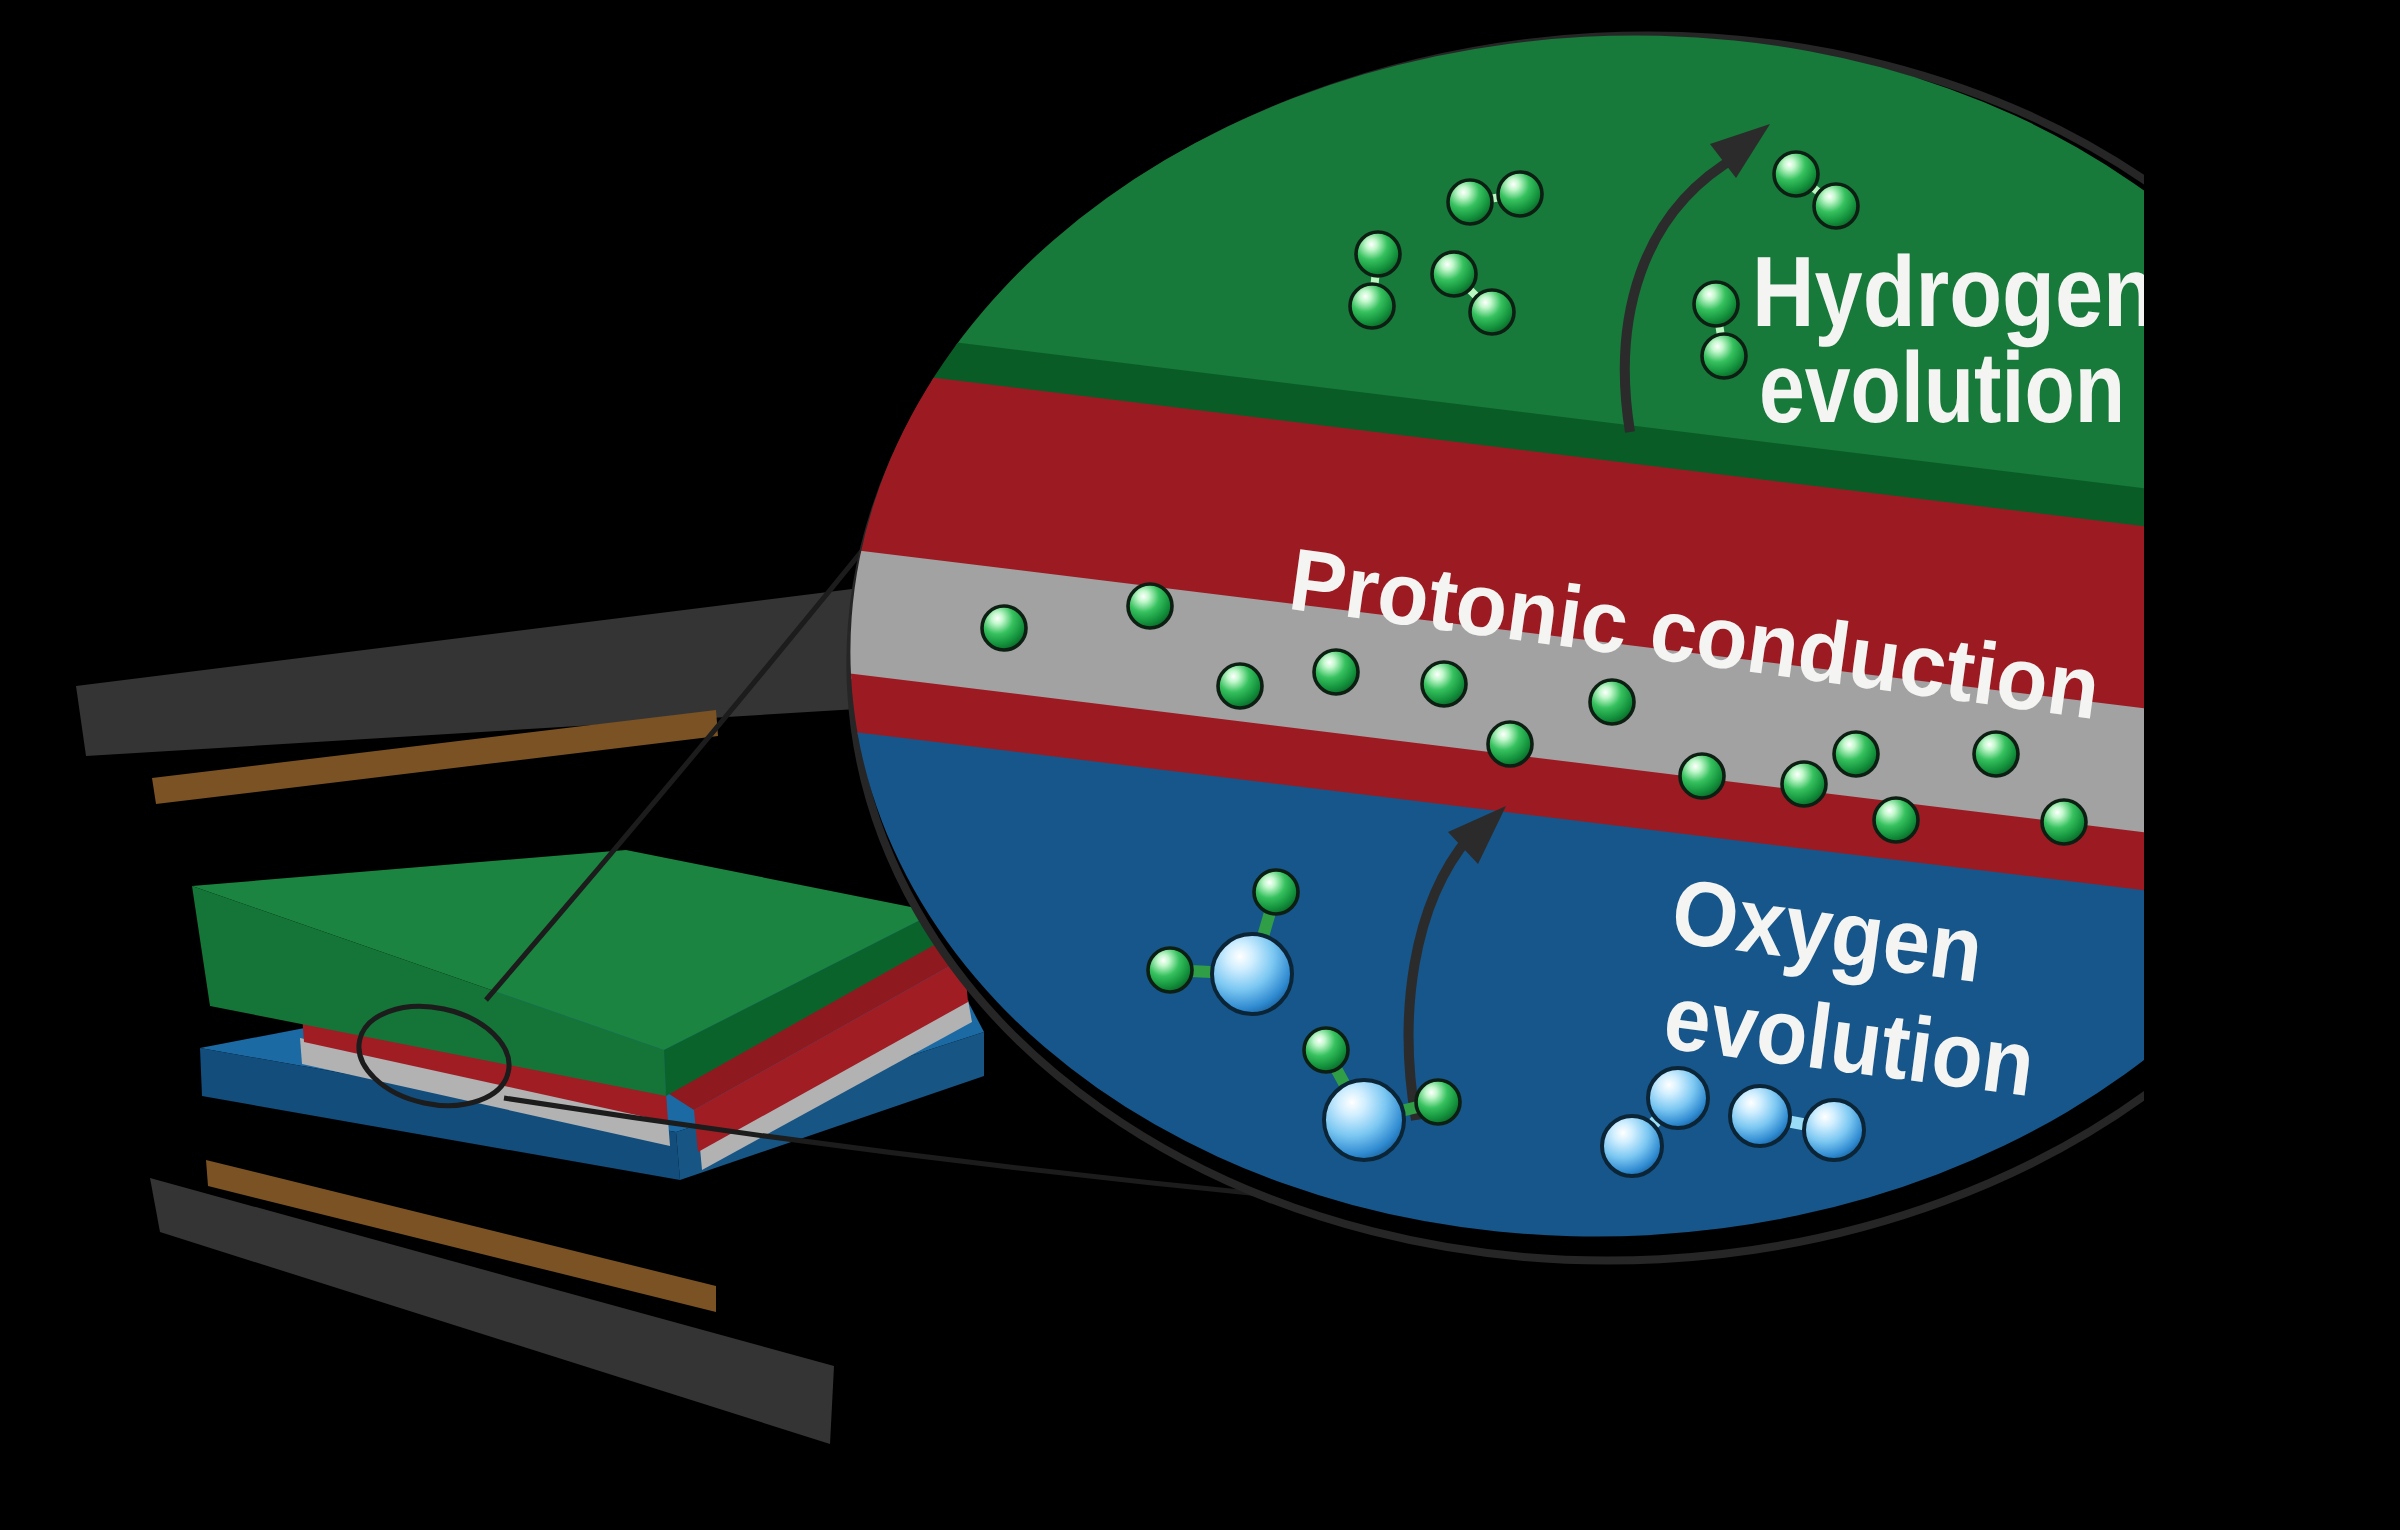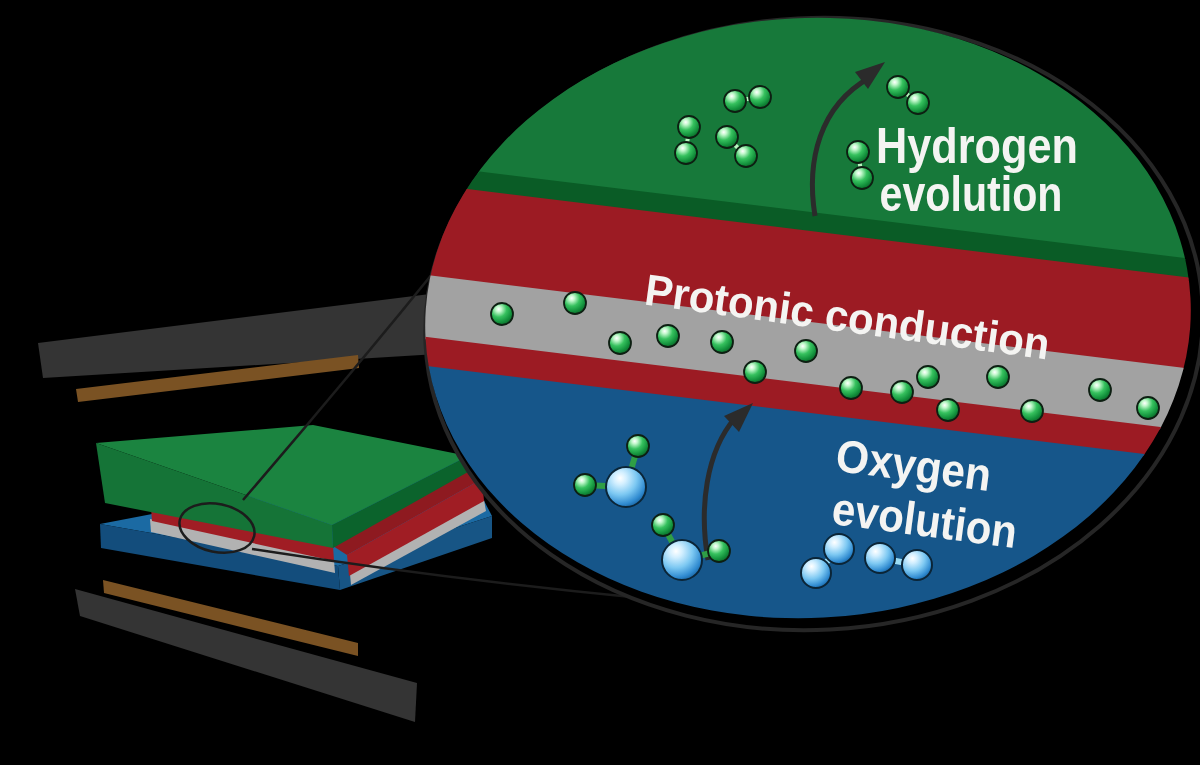--- a/index.html
+++ b/index.html
@@ -1,16 +1,16 @@
 <!DOCTYPE html>
 <html><head>
 <meta charset="utf-8">
 <style>
   html,body{margin:0;padding:0;background:#000;}
-  .page{position:relative;width:1200px;height:765px;background:#000;overflow:hidden;
+  .page{position:relative;width:1072px;height:765px;background:#000;overflow:hidden;
         font-family:"Liberation Sans", sans-serif;text-align:right;}
   svg{display:block;}
   text{font-family:"Liberation Sans", sans-serif;font-weight:bold;}
 </style>
 </head>
 <body>
 
 <div class="page">
 <svg width="1200" height="765" viewBox="0 0 1200 765">
 

